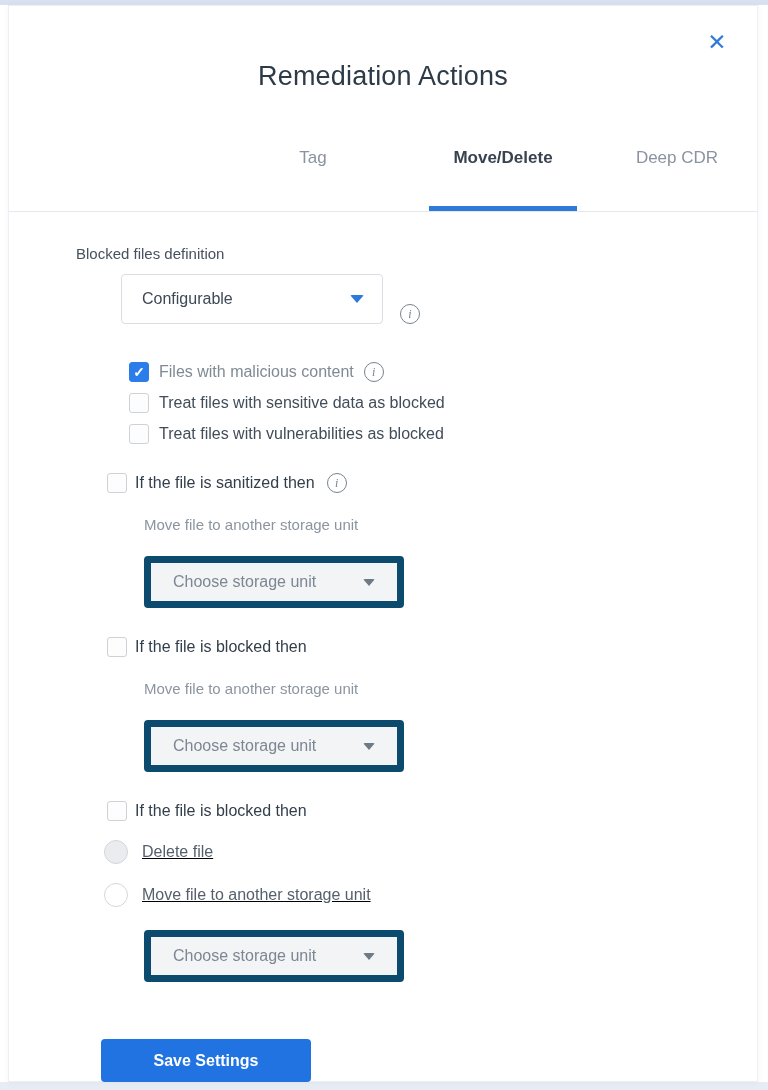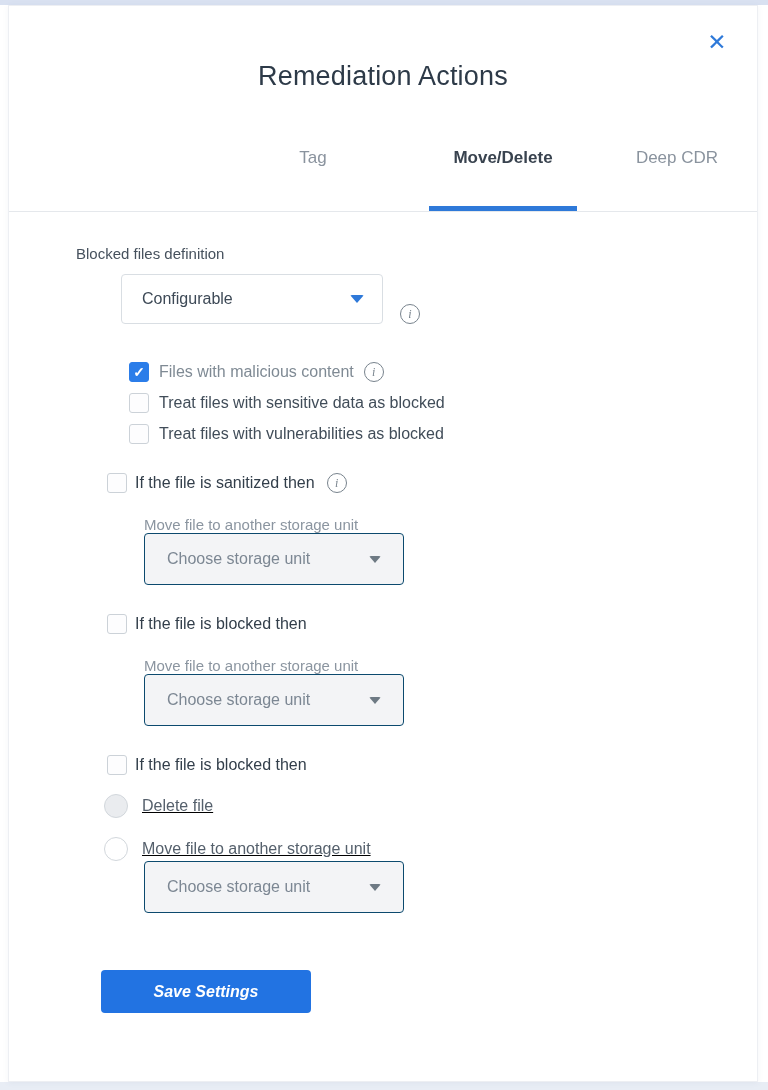--- a/index.html
+++ b/index.html
@@ -151,24 +151,24 @@
     color: #323e4a;
   }
   .section-head .info-icon { margin-left: 12px; }
   .sub-block { margin-left: 68px; }
   .sub-label {
     margin-top: 23px;
     font-size: 15px;
     color: #8b95a0;
   }
   .select-gray {
-    margin-top: 0;
+    margin-top: 23px;
     width: 260px; height: 52px;
     background: #f3f4f6;
-    border: 1px solid #0c4a6e;
+    border: 7px solid #0c4a6e;
     border-radius: 4px;
     display: flex; align-items: center;
     padding: 0 22px 0 22px;
     cursor: pointer;
   }
   .select-gray .select-value {
     font-size: 16px;
     color: #7c8793;
     flex: 1;
   }
@@ -197,21 +197,20 @@
     margin: 57px 0 0 25px;
     width: 210px; height: 43px;
     background: #2273e2;
     border: none;
     border-radius: 4px;
     color: #ffffff;
     font-size: 16px;
     font-weight: bold;
     font-family: "Liberation Sans", sans-serif;
     cursor: pointer;
-    font-style: italic;
   }
 </style>
 </head>
 <body>
 
 <div class="edge-strip-top"></div>
 <div class="edge-strip-bottom"></div>
 
 <div class="modal">
 

